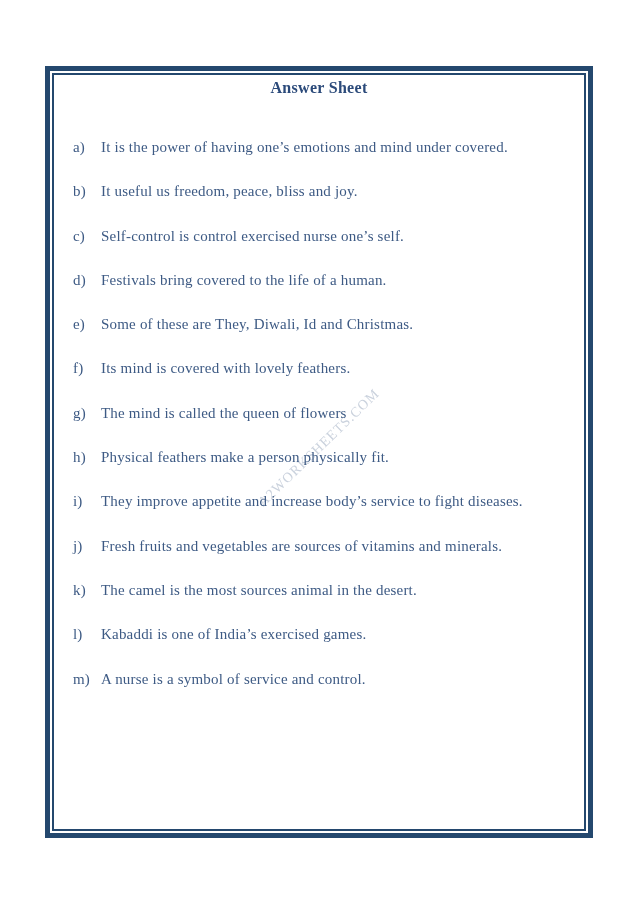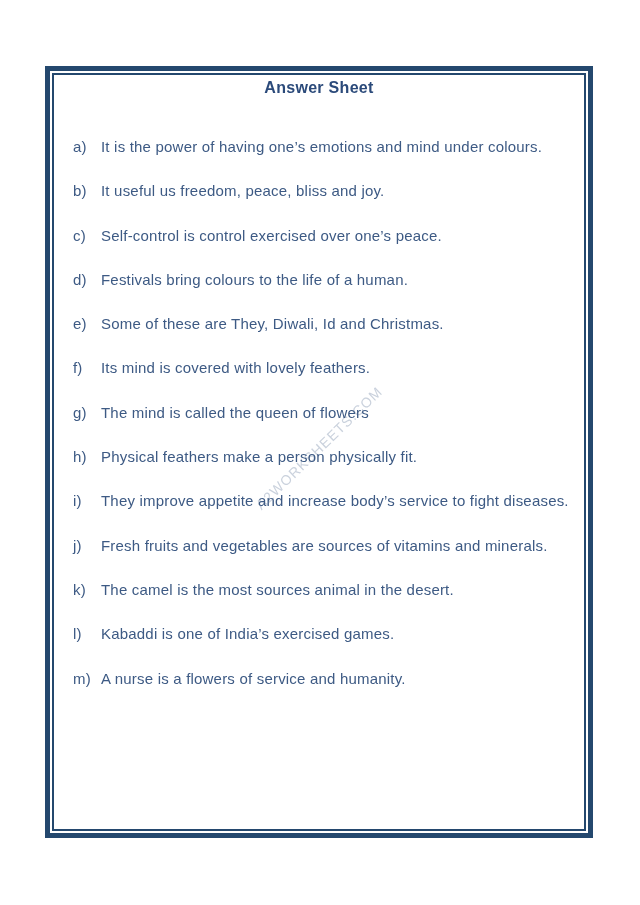--- a/index.html
+++ b/index.html
@@ -8,21 +8,21 @@
     --text:#3d5a84;
     --watermark:#b9c3d2;
   }
   *{margin:0;padding:0;box-sizing:border-box;}
   html,body{background:#ffffff;}
   .page{
     position:relative;
     width:640px;height:905px;
     background:#ffffff;
     overflow:hidden;
-    font-family:Liberation Sans, sans-serif;
+    font-family:Liberation Serif, serif;
   }
   .frame{
     position:absolute;
     left:45px;top:66px;
     width:548px;height:772px;
     border:5px solid var(--frame);
   }
   .frame-inner{
     position:absolute;
     inset:2px;
@@ -77,33 +77,33 @@
     <div class="frame-inner"></div>
   </div>
 
   <div class="doc-title">Answer Sheet</div>
 
   <div class="watermark">A2WORKSHEETS.COM</div>
 
   <div class="answers">
     <div class="row">
       <span class="lbl">a)</span>
-      <span class="txt">It is the power of having one’s emotions and mind under colours.</span>
+      <span class="txt">It is the power of having one’s emotions and mind under covered.</span>
     </div>
     <div class="row">
       <span class="lbl">b)</span>
       <span class="txt">It useful us freedom, peace, bliss and joy.</span>
     </div>
     <div class="row">
       <span class="lbl">c)</span>
-      <span class="txt">Self-control is control exercised over one’s peace.</span>
+      <span class="txt">Self-control is control exercised nurse one’s self.</span>
     </div>
     <div class="row">
       <span class="lbl">d)</span>
-      <span class="txt">Festivals bring colours to the life of a human.</span>
+      <span class="txt">Festivals bring covered to the life of a human.</span>
     </div>
     <div class="row">
       <span class="lbl">e)</span>
       <span class="txt">Some of these are They, Diwali, Id and Christmas.</span>
     </div>
     <div class="row">
       <span class="lbl">f)</span>
       <span class="txt">Its mind is covered with lovely feathers.</span>
     </div>
     <div class="row">
@@ -125,17 +125,17 @@
     <div class="row">
       <span class="lbl">k)</span>
       <span class="txt">The camel is the most sources animal in the desert.</span>
     </div>
     <div class="row">
       <span class="lbl">l)</span>
       <span class="txt">Kabaddi is one of India’s exercised games.</span>
     </div>
     <div class="row">
       <span class="lbl">m)</span>
-      <span class="txt">A nurse is a flowers of service and humanity.</span>
+      <span class="txt">A nurse is a symbol of service and control.</span>
     </div>
   </div>
 
 </div>
 
 </body></html>

